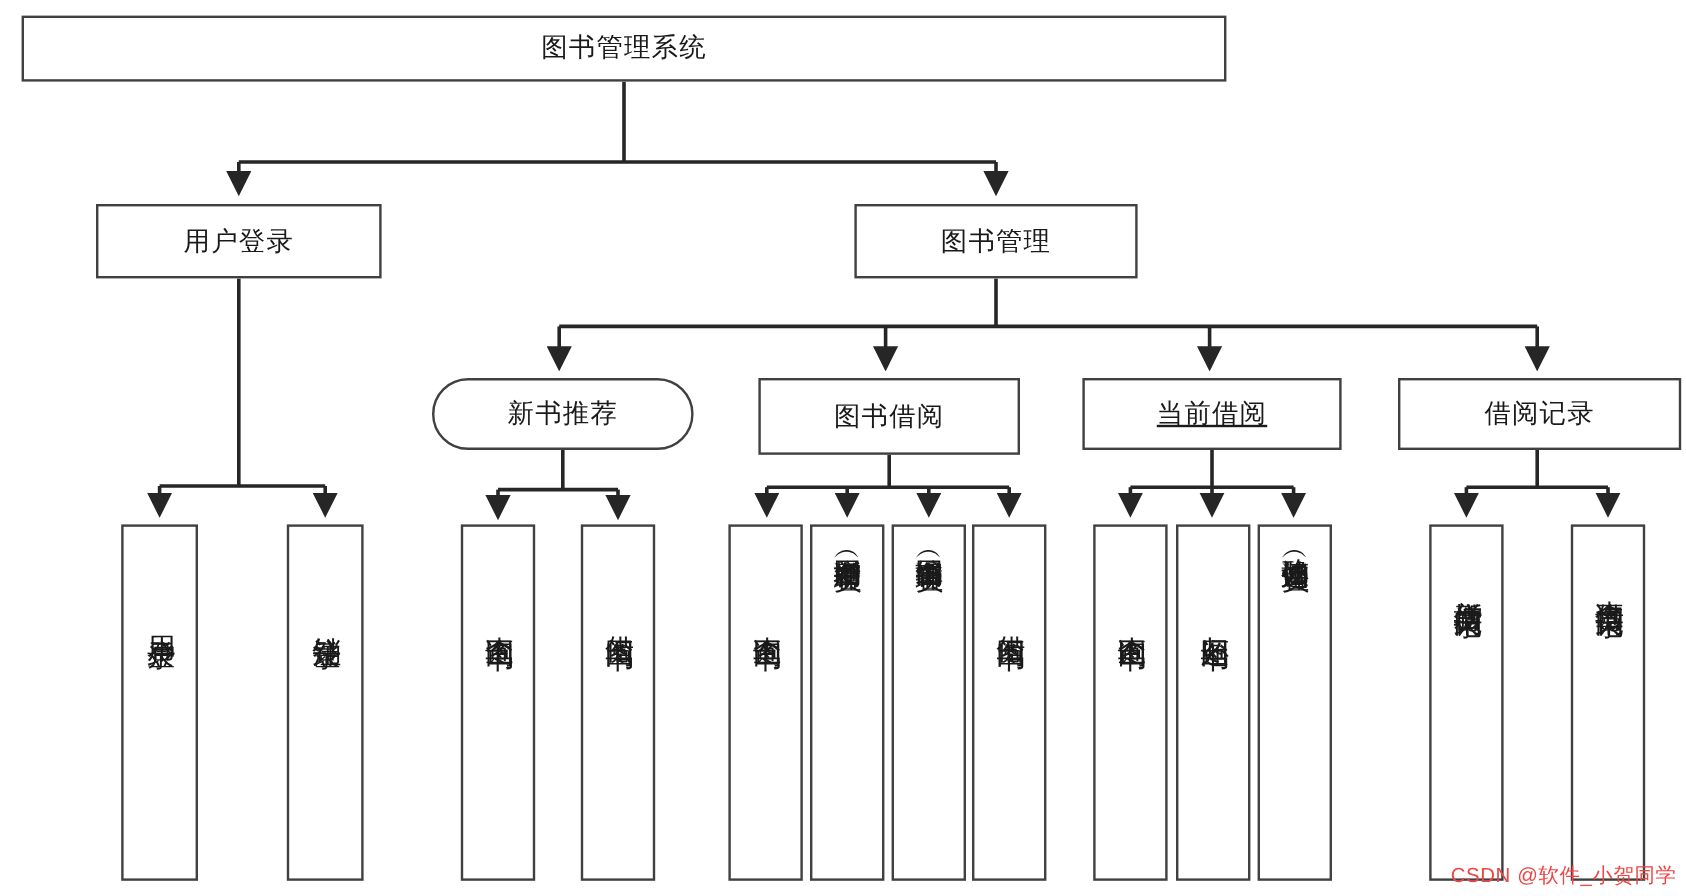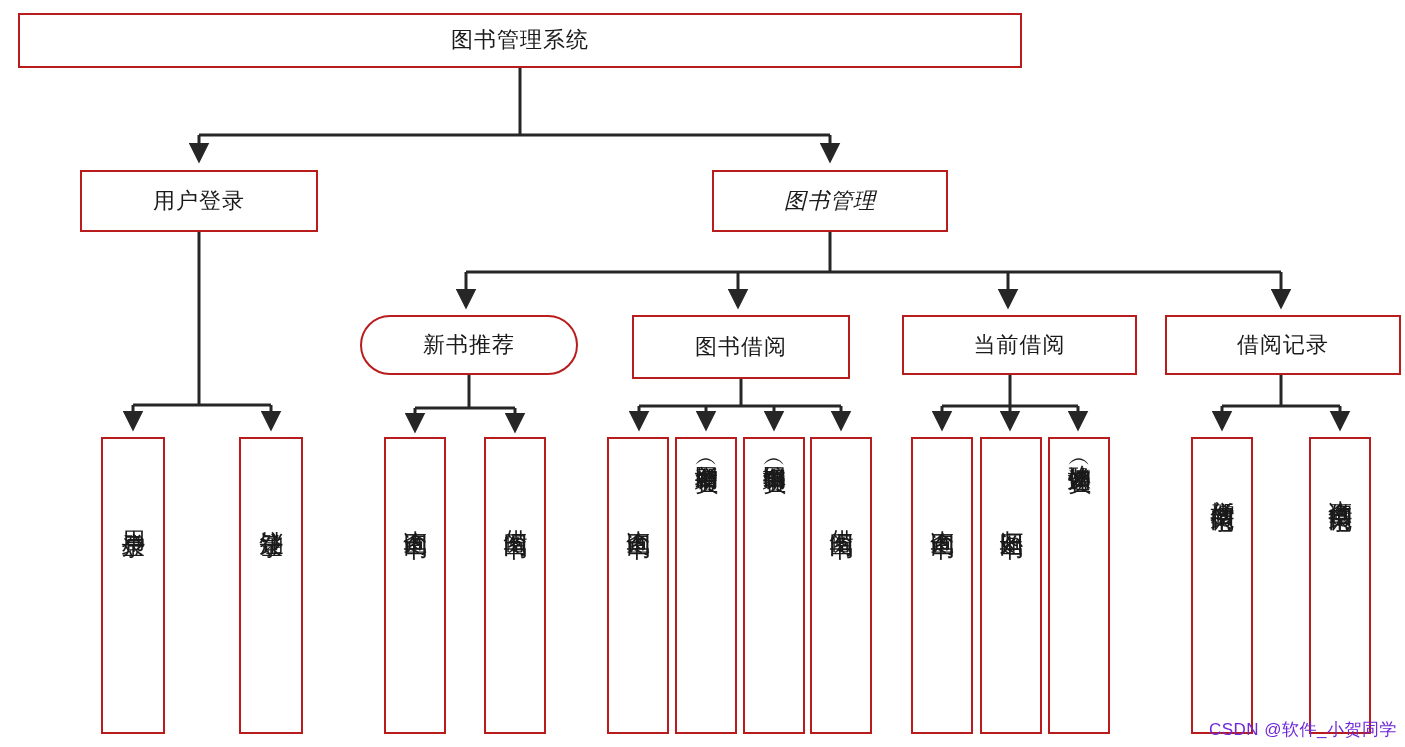--- a/index.html
+++ b/index.html
@@ -22,21 +22,21 @@
     position: absolute;
     left: 0;
     top: 0;
     width: 1405px;
     height: 747px;
   }
   .node {
     position: absolute;
     box-sizing: border-box;
     background: #ffffff;
-    border: 2px solid #b91c1c;
+    border: 2px solid #404040;
     display: flex;
     align-items: center;
     justify-content: center;
     color: #1a1a1a;
   }
   .node.h .label {
     font-size: 22px;
     line-height: 1.1;
     letter-spacing: 1px;
     white-space: nowrap;
@@ -56,21 +56,21 @@
   }
   .node.v.tall .label {
     font-size: 23px;
     letter-spacing: 1px;
   }
   #watermark {
     position: absolute;
     right: 8px;
     bottom: 6px;
     font-size: 17px;
-    color: #6d28d9;
+    color: #ef4444;
     letter-spacing: 0.5px;
     white-space: nowrap;
     font-family: "Liberation Sans", "DejaVu Sans", sans-serif;
   }
 </style>
 </head>
 <body>
 
 <div id="canvas">
 
@@ -124,31 +124,31 @@
     </g>
   </svg>
 
   <div class="node h" style="left:18px; top:13px; width:1004px; height:55px;">
     <span class="label">图书管理系统</span>
   </div>
 
   <div class="node h" style="left:80px; top:170px; width:238px; height:62px;">
     <span class="label">用户登录</span>
   </div>
-  <div class="node h" style="left:712px; top:170px; width:236px; height:62px;font-style:italic;">
+  <div class="node h" style="left:712px; top:170px; width:236px; height:62px;">
     <span class="label">图书管理</span>
   </div>
 
   <div class="node h" style="left:360px; top:315px; width:218px; height:60px;border-radius:30px;">
     <span class="label">新书推荐</span>
   </div>
   <div class="node h" style="left:632px; top:315px; width:218px; height:64px;">
     <span class="label">图书借阅</span>
   </div>
-  <div class="node h" style="left:902px; top:315px; width:235px; height:60px;">
+  <div class="node h" style="left:902px; top:315px; width:216px; height:60px;text-decoration:underline;">
     <span class="label">当前借阅</span>
   </div>
   <div class="node h" style="left:1165px; top:315px; width:236px; height:60px;">
     <span class="label">借阅记录</span>
   </div>
 
   <div class="node v" style="left:101px; top:437px; width:64px; height:297px; padding-top:72px;">
     <span class="label">用户登录</span>
   </div>
   <div class="node v" style="left:239px; top:437px; width:64px; height:297px; padding-top:72px;">

